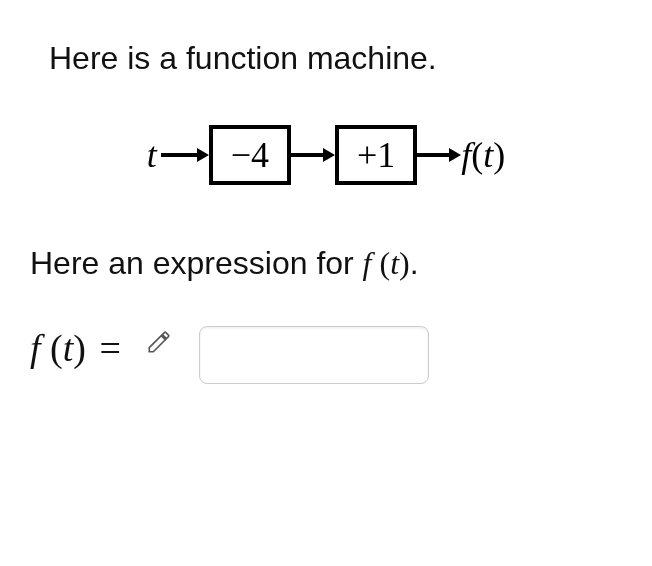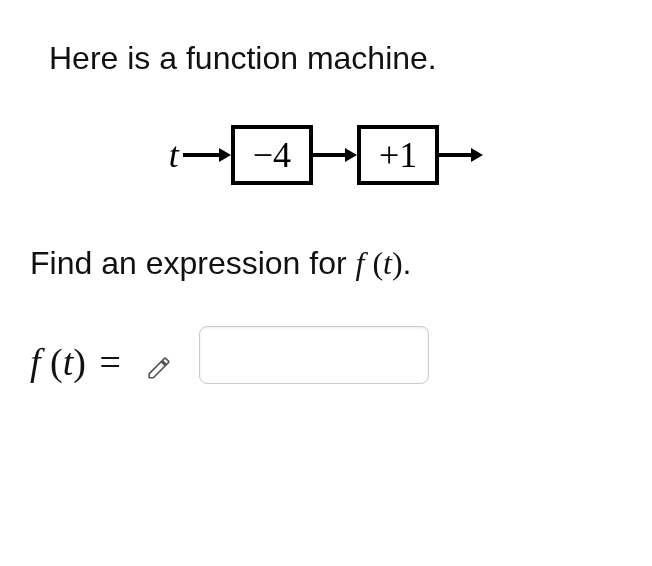--- a/index.html
+++ b/index.html
@@ -64,21 +64,21 @@
     }
     .question-text .math-f {
       font-family: Georgia, serif;
       font-style: italic;
     }
     .question-text .paren {
       font-family: Georgia, serif;
     }
     .answer-row {
       display: flex;
-      align-items: flex-end;
+      align-items: flex-start;
       gap: 16px;
     }
     .answer-label {
       font-family: Georgia, serif;
       font-style: italic;
       font-size: 38px;
       color: #111;
     }
     .answer-label .eq {
       font-style: normal;
@@ -127,24 +127,27 @@
       <polygon points="32,3 44,10 32,17" fill="#000"></polygon>
     </svg>
   </span>
   <span class="op-box">+1</span>
   <span class="arrow short2">
     <svg width="44" height="20" viewBox="0 0 44 20">
       <line x1="0" y1="10" x2="34" y2="10" stroke="#000" stroke-width="4"></line>
       <polygon points="32,3 44,10 32,17" fill="#000"></polygon>
     </svg>
   </span>
+  <span class="machine-output">
+    <span>f</span><span class="paren">(</span><span>t</span><span class="paren">)</span>
+  </span>
 </div>
 
 <div class="question-text">
-  <span>Find an expression for </span><span class="math-f">f</span><span class="paren"> (</span><span class="math-f">t</span><span class="paren">)</span><span>.</span>
+  <span>Here an expression for </span><span class="math-f">f</span><span class="paren"> (</span><span class="math-f">t</span><span class="paren">)</span><span>.</span>
 </div>
 
 <div class="answer-row">
   <span class="answer-label">
     <span>f</span><span class="paren"> (</span><span>t</span><span class="paren">) </span><span class="eq">=</span>
   </span>
   <span class="pencil-btn">
     <svg width="26" height="26" viewBox="0 0 24 24">
       <path d="M3 17.25V21h3.75L17.81 9.94l-3.75-3.75L3 17.25zM20.71 7.04a1 1 0 0 0 0-1.41l-2.34-2.34a1 1 0 0 0-1.41 0l-1.83 1.83 3.75 3.75 1.83-1.83z" fill="none" stroke="#555" stroke-width="1.5"></path>
     </svg>

